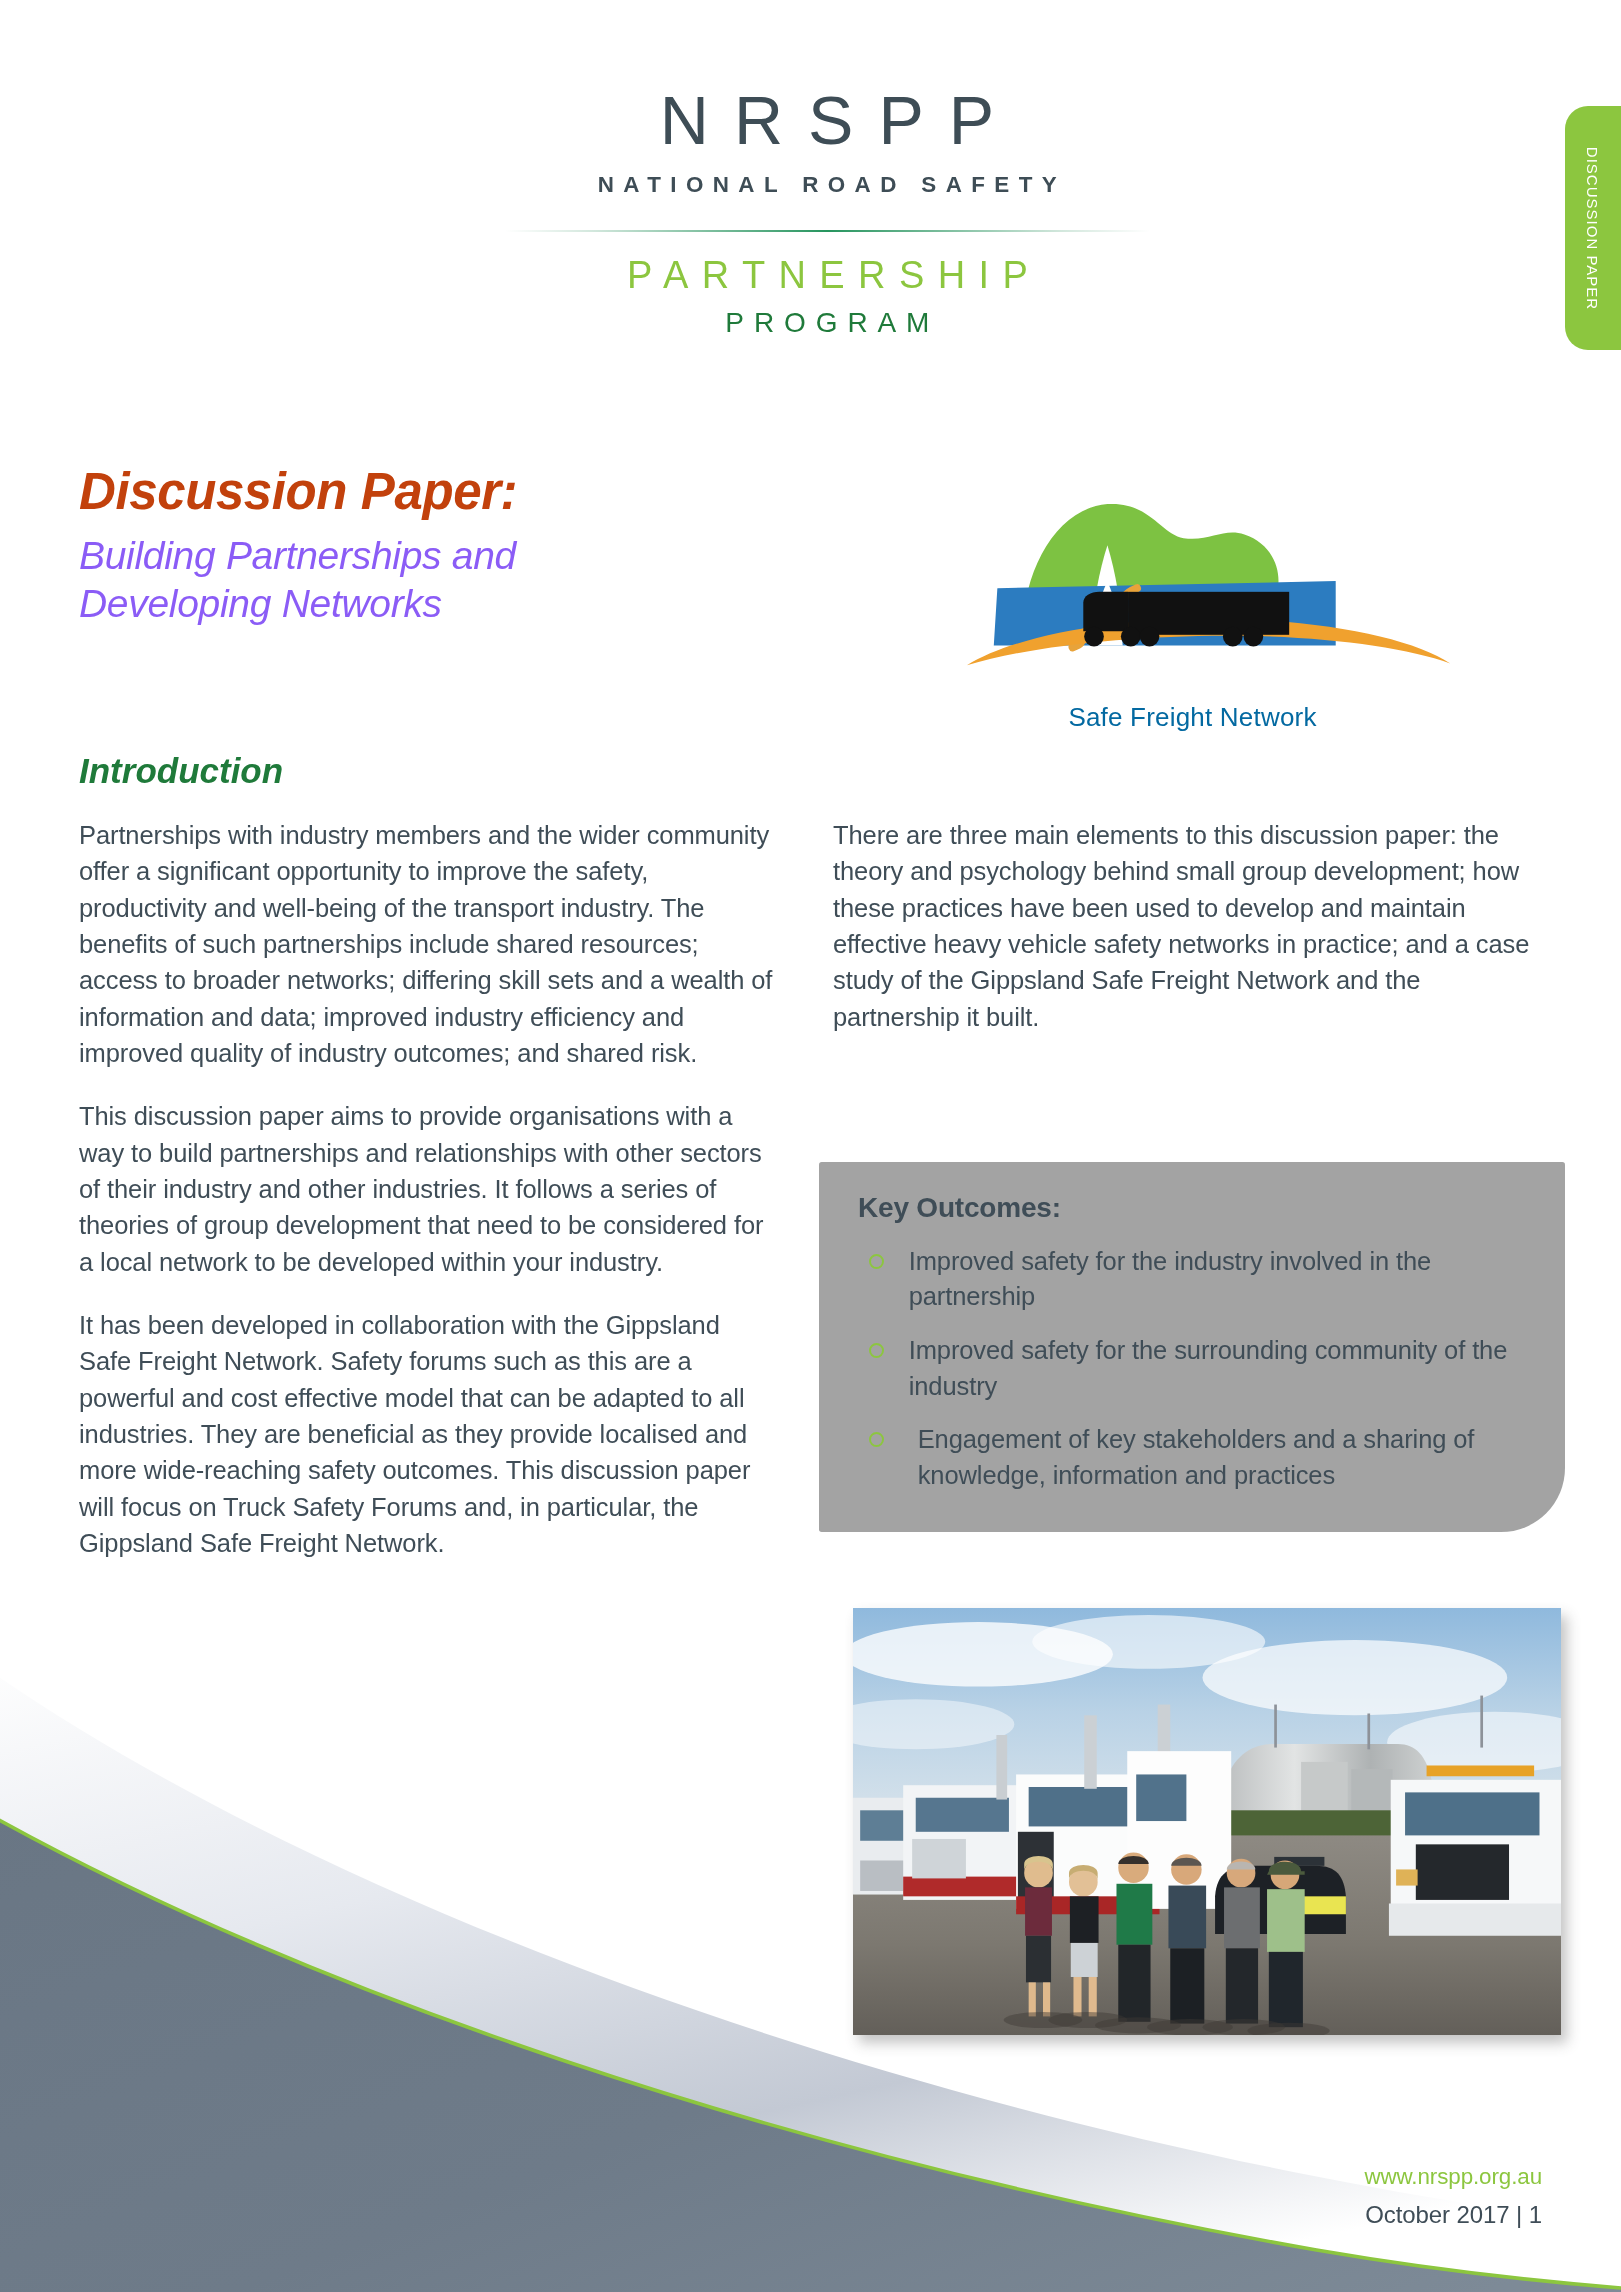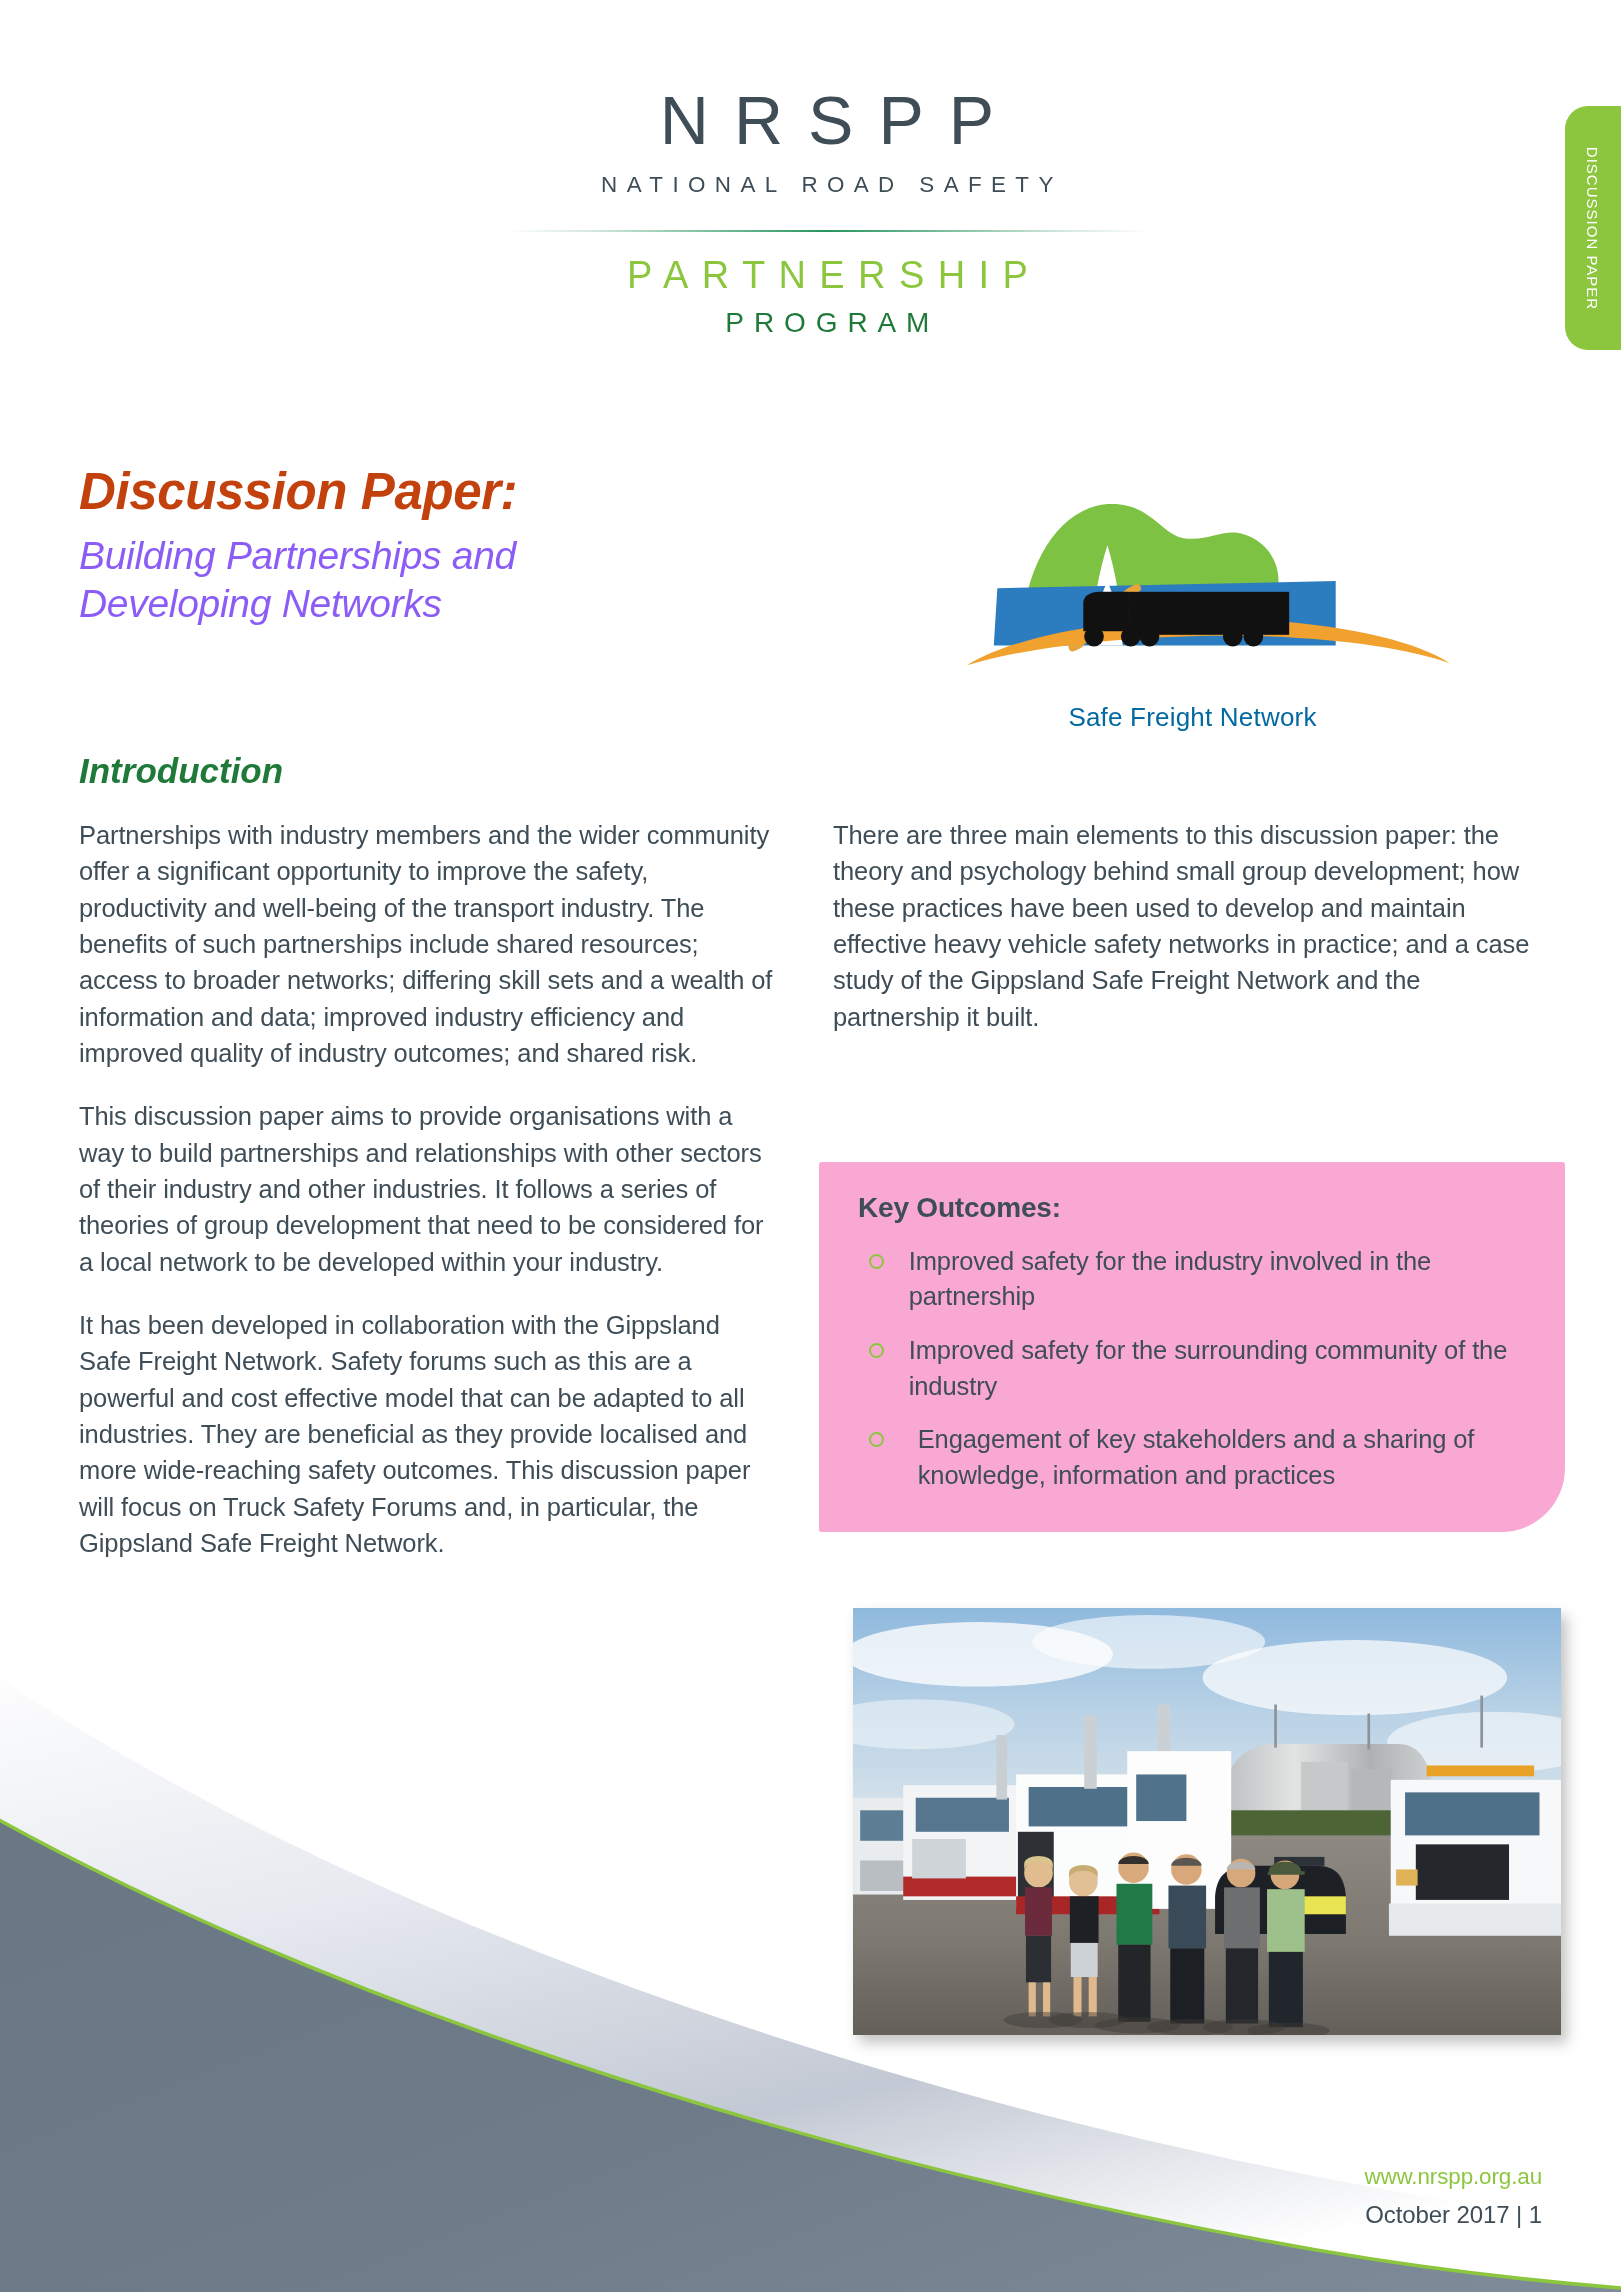--- a/index.html
+++ b/index.html
@@ -69,21 +69,21 @@
     color: #3e4d56;
     font-weight: 400;
     line-height: 1;
     padding-left: 25px;
   }
   .brand-sub {
     margin-top: 18px;
     font-size: 22.4px;
     letter-spacing: 9.4px;
     color: #3e4d56;
-    font-weight: 400;
+    font-weight: 700;
     padding-left: 9.9px;
   }
   .brand-rule {
     margin: 32px auto 0 auto;
     width: 645px;
     height: 1.8px;
     background: linear-gradient(to right,
       rgba(0,120,60,0) 0%,
       rgba(0,120,60,0.18) 14%,
       rgba(0,130,66,0.85) 50%,
@@ -197,21 +197,21 @@
     letter-spacing: -0.1px;
   }
   .para:last-child { margin-bottom: 0; }
 
   
   .key-outcomes {
     position: absolute;
     left: 819px;
     top: 1162px;
     width: 746px;
-    background: #f9a8d4;
+    background: #a3a3a3;
     border-radius: 2.7px 2.7px 64px 2.7px;
     padding: 30px 39px 38px 39px;
     z-index: 4;
   }
   .key-outcomes-title {
     font-size: 28px;
     font-weight: bold;
     color: #3f4d57;
     margin-bottom: 19.7px;
     letter-spacing: -0.2px;

